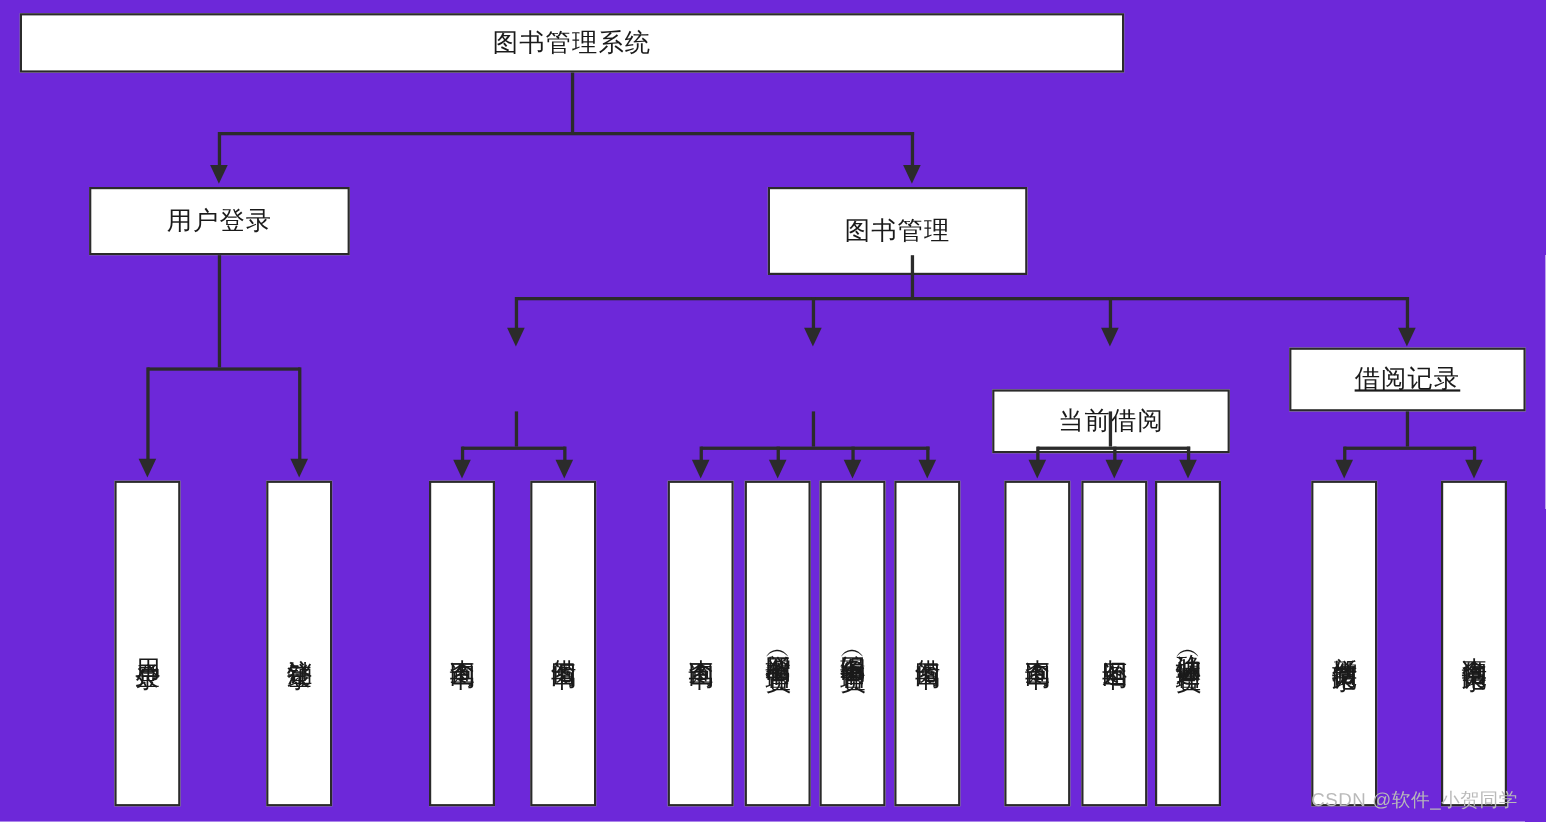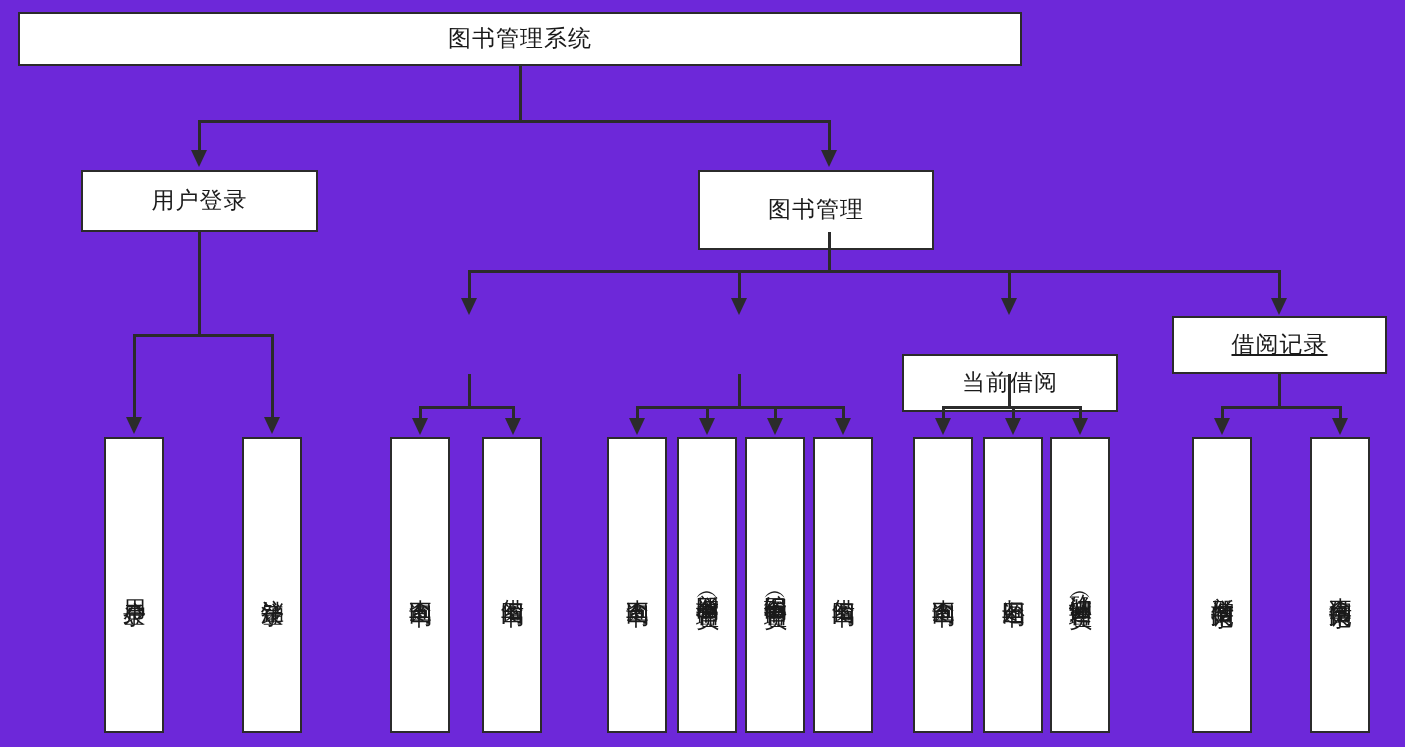--- a/index.html
+++ b/index.html
@@ -195,14 +195,15 @@
     <span class="vtext">确认归还（管理员）</span>
   </div>
 
   <div class="node vert" style="left:1192px; top:437px; width:60px; height:296px;">
     <span class="vtext">新增借阅记录</span>
   </div>
   <div class="node vert" style="left:1310px; top:437px; width:60px; height:296px;">
     <span class="vtext">查询借阅记录</span>
   </div>
 
+  <div class="watermark" style="left:1192px; top:716px;">CSDN @软件_小贺同学</div>
 
 </div>
 
 </body></html>

